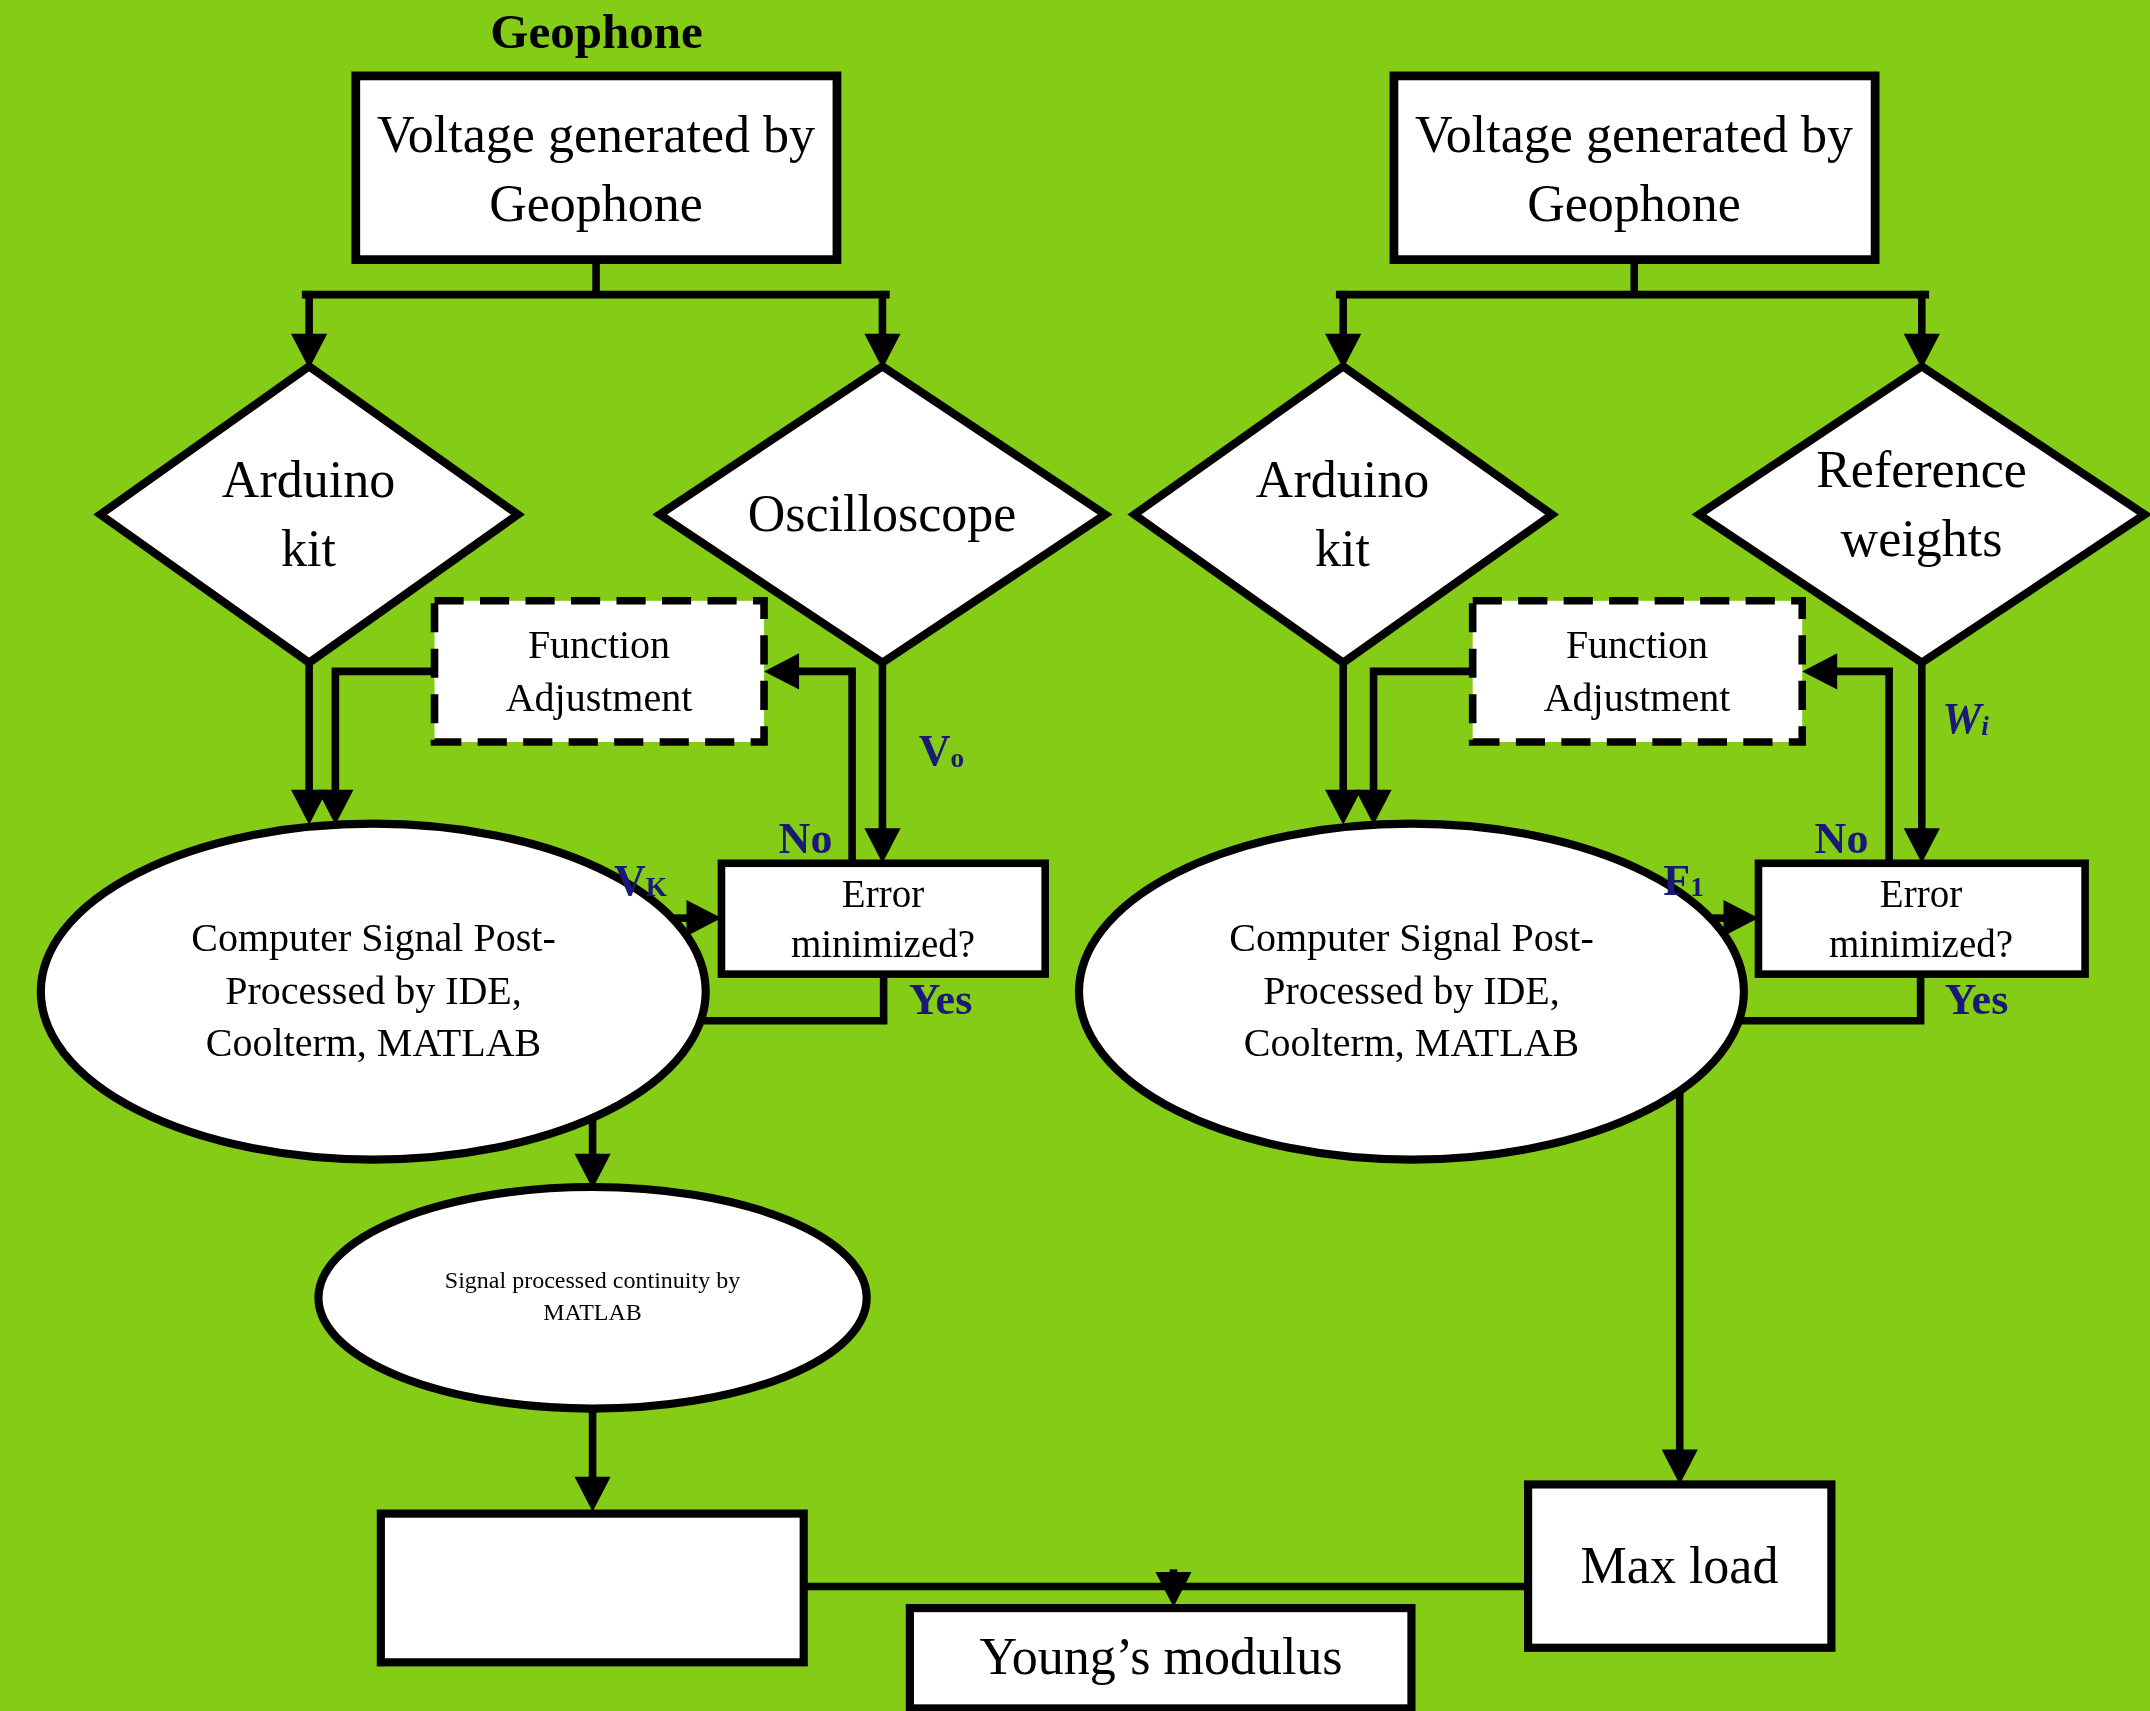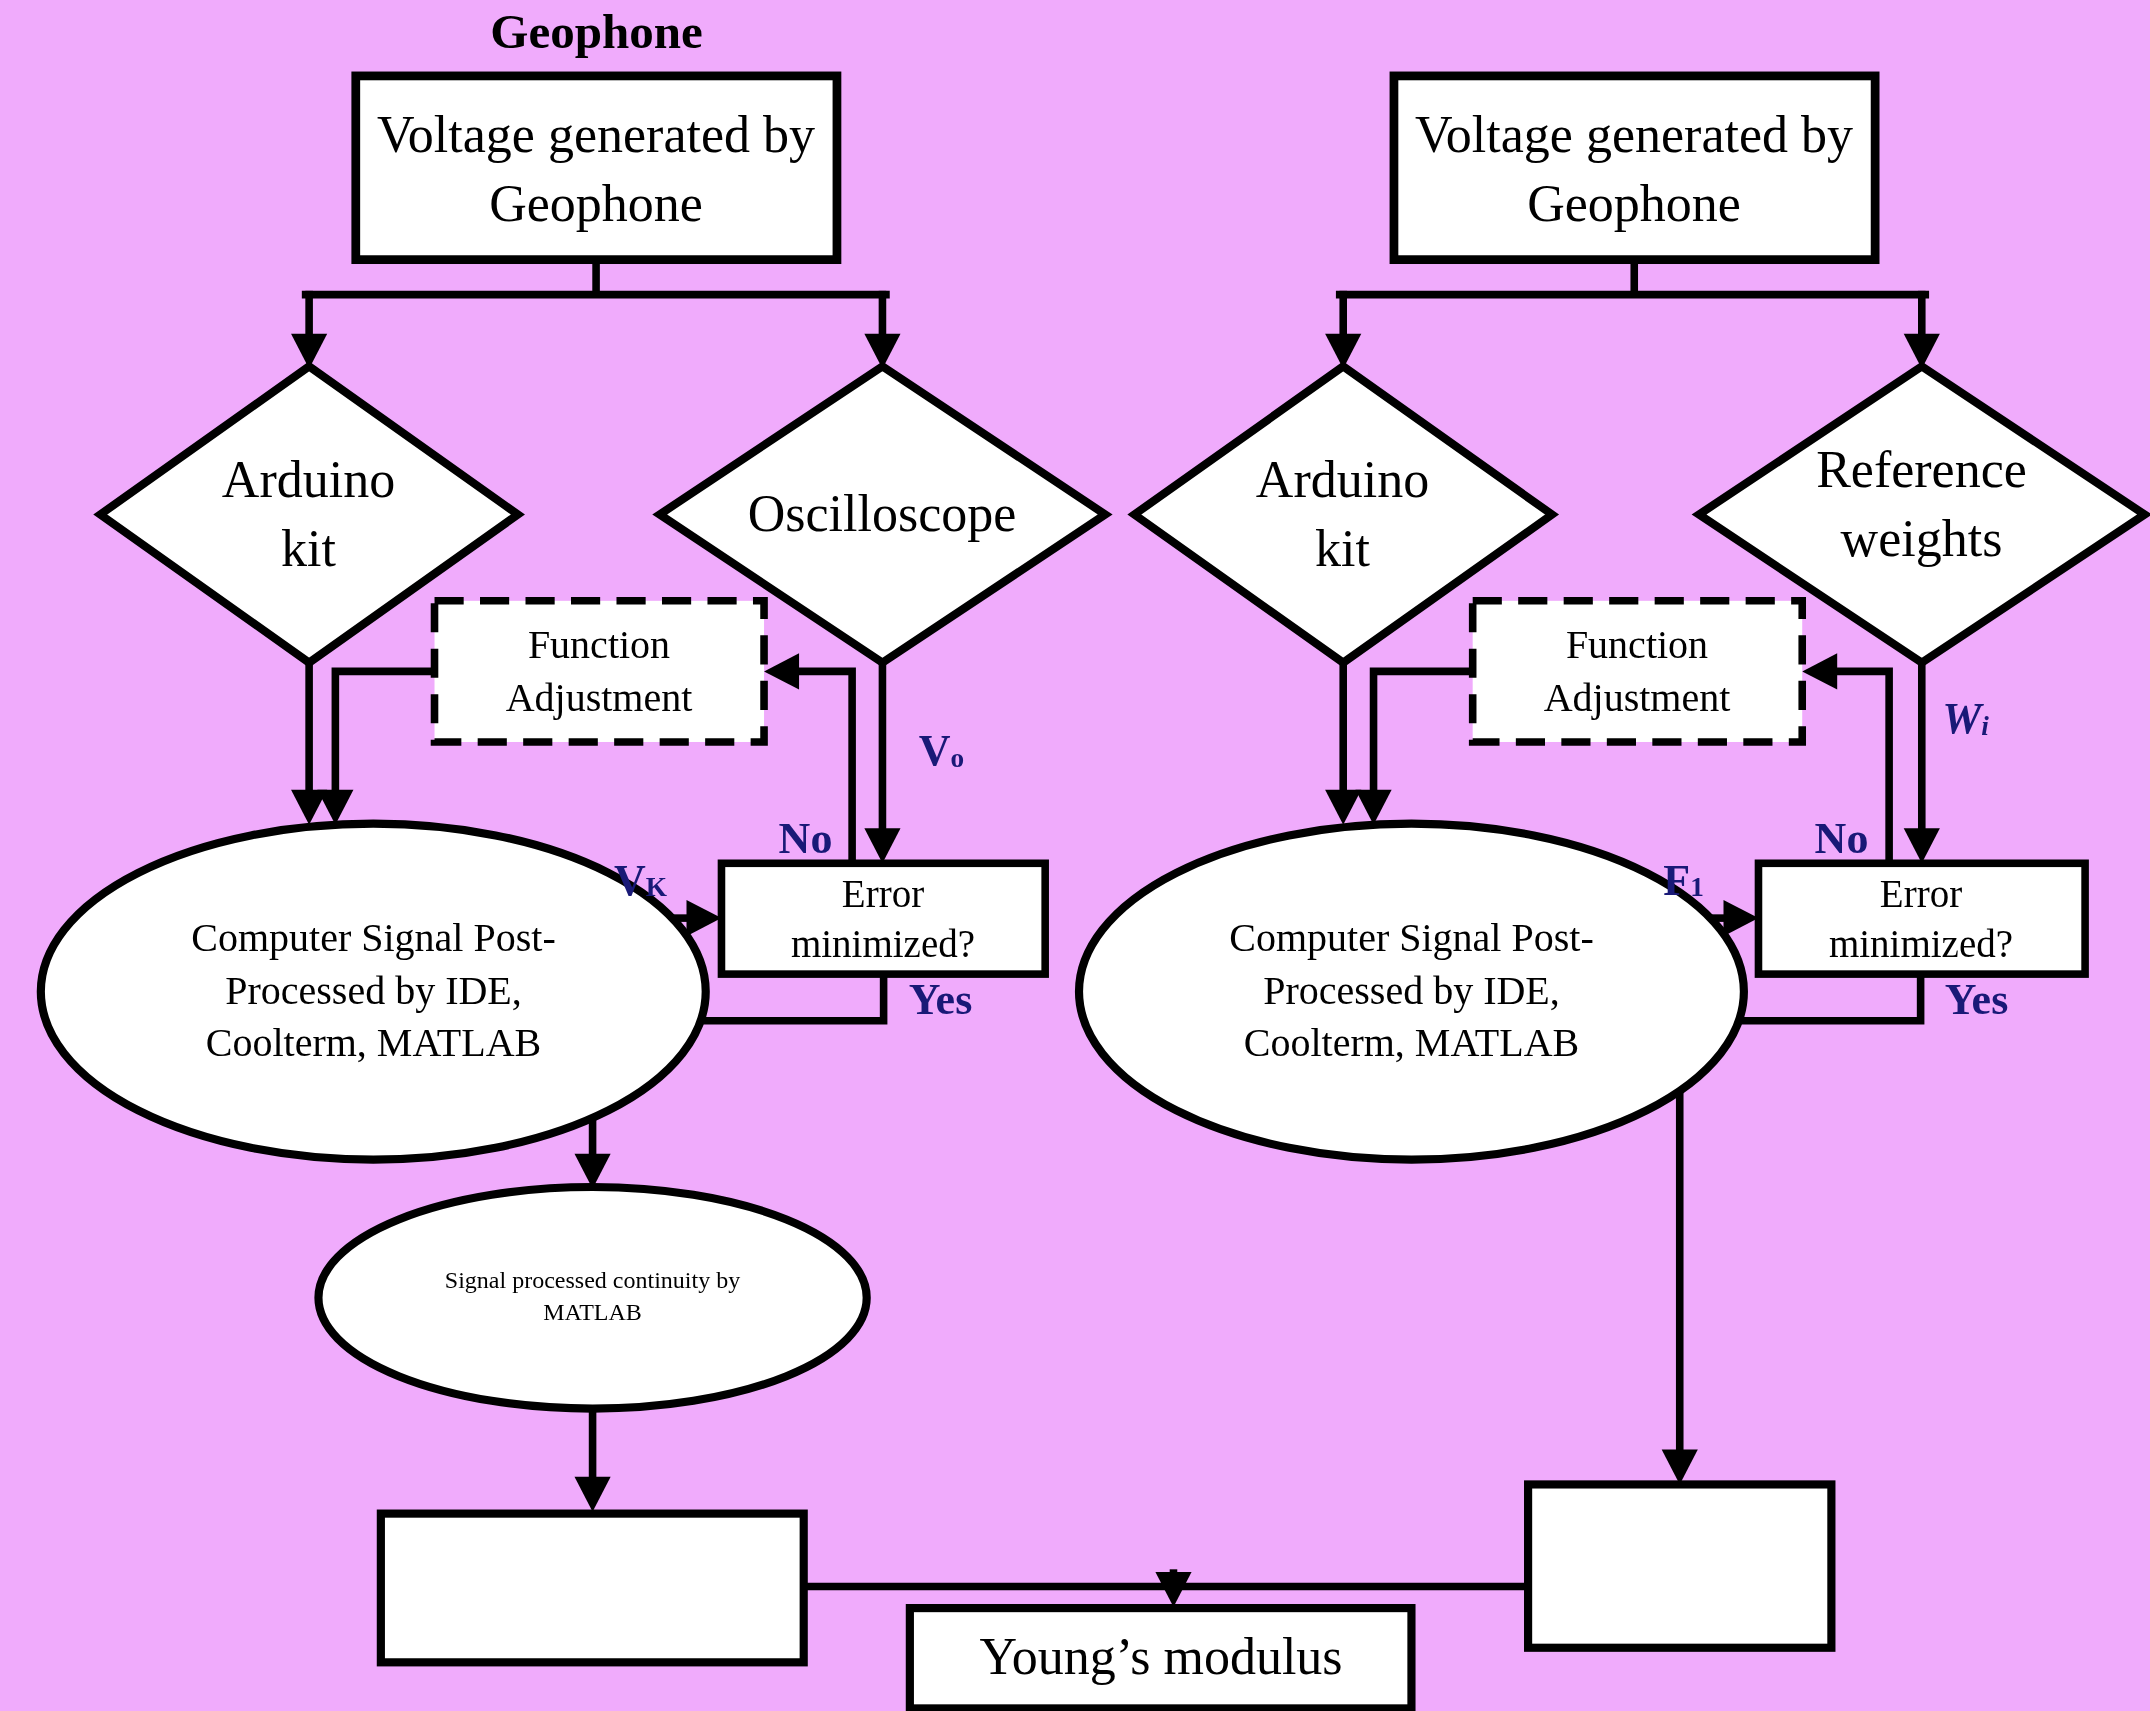--- a/index.html
+++ b/index.html
@@ -1,17 +1,17 @@
 <!DOCTYPE html>
 <html style="font-size:9.3px"><head>
 <meta charset="utf-8">
 <style>
   html,body{margin:0;padding:0;background:#ffffff;}
   body{width:2151px;height:1712px;font-family:"Liberation Serif", serif;}
-  #canvas{position:relative;width:2151px;height:1712px;background:#f0abfc;overflow:hidden;font-family:Liberation Serif, serif;}
+  #canvas{position:relative;width:2151px;height:1712px;background:#84cc16;overflow:hidden;font-family:Liberation Serif, serif;}
   #wires{position:absolute;left:0;top:0;}
   .node-text{
     position:absolute;display:flex;align-items:center;justify-content:center;
     text-align:center;color:#000000;font-size:52px;line-height:1.32;
   }
   .node-text .inner{width:100%;}
   .col-title{
     position:absolute;display:flex;align-items:center;justify-content:center;
     font-size:49px;font-weight:bold;color:#000000;text-align:center;
   }
@@ -137,20 +137,23 @@
     <div class="inner">Error minimized?</div>
   </div>
   <div class="node-text" style="left:1790px;top:868px;width:262px;height:101px;font-size:39px;line-height:1.28;">
     <div class="inner">Error minimized?</div>
   </div>
 
   <div class="node-text" style="left:406px;top:1198px;width:373px;height:198px;font-size:24px;">
     <div class="inner">Signal processed continuity by MATLAB</div>
   </div>
 
+  <div class="node-text" style="left:1535px;top:1490px;width:289px;height:152px;">
+    <div class="inner">Max load</div>
+  </div>
   <div class="node-text" style="left:917px;top:1612px;width:488px;height:91px;">
     <div class="inner">Young’s modulus</div>
   </div>
 
   <div class="lbl" style="left:898px;top:722px;width:87px;height:57px;">
     <span>V</span>
       <span class="sub">o</span>
   </div>
   <div class="lbl" style="left:756px;top:814px;width:99px;height:49px;">
     <span>No</span>

